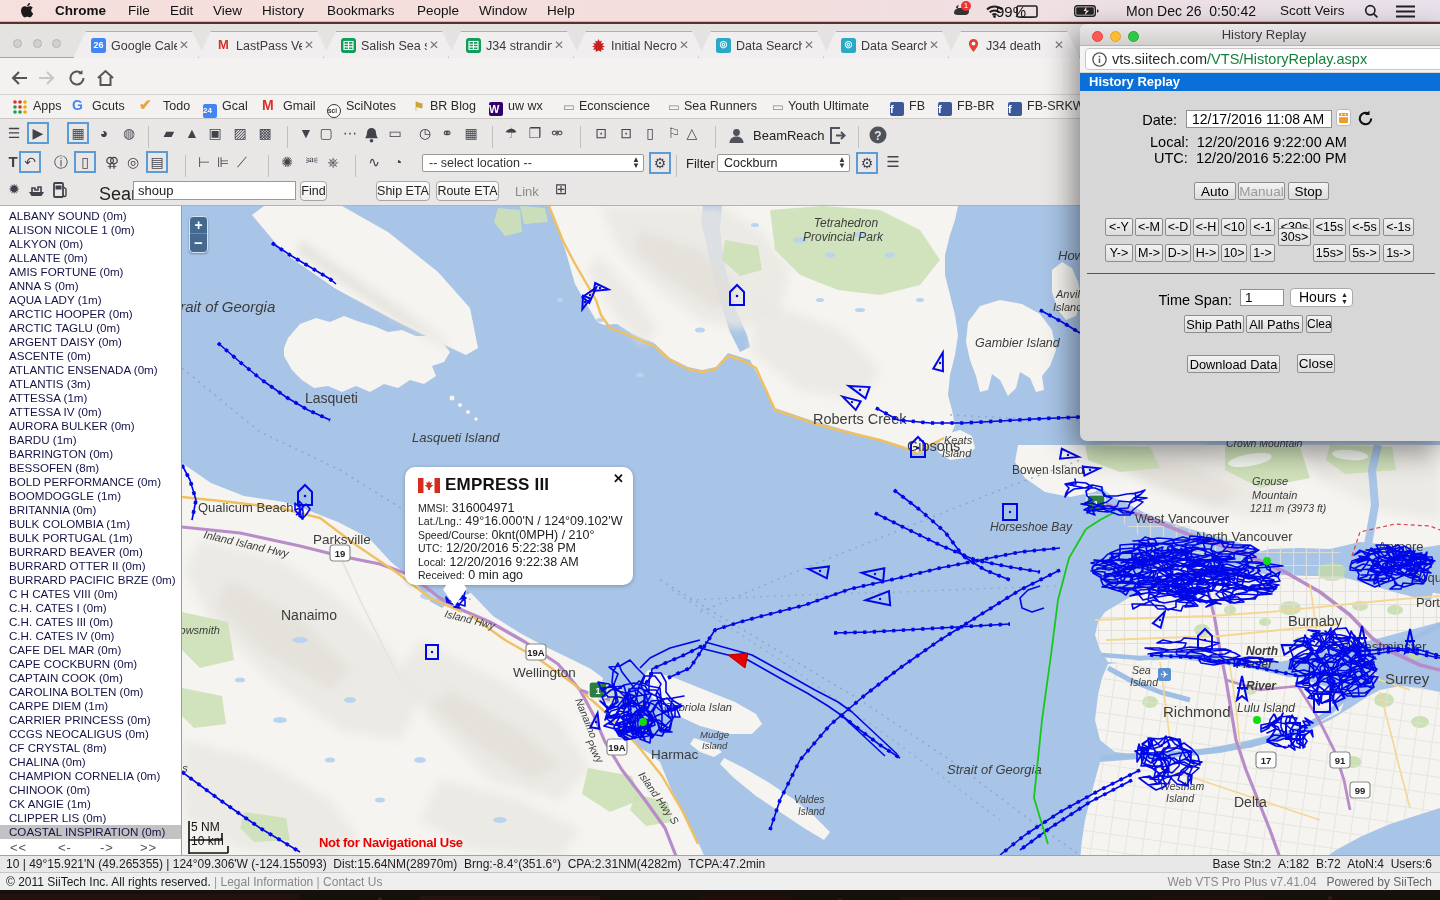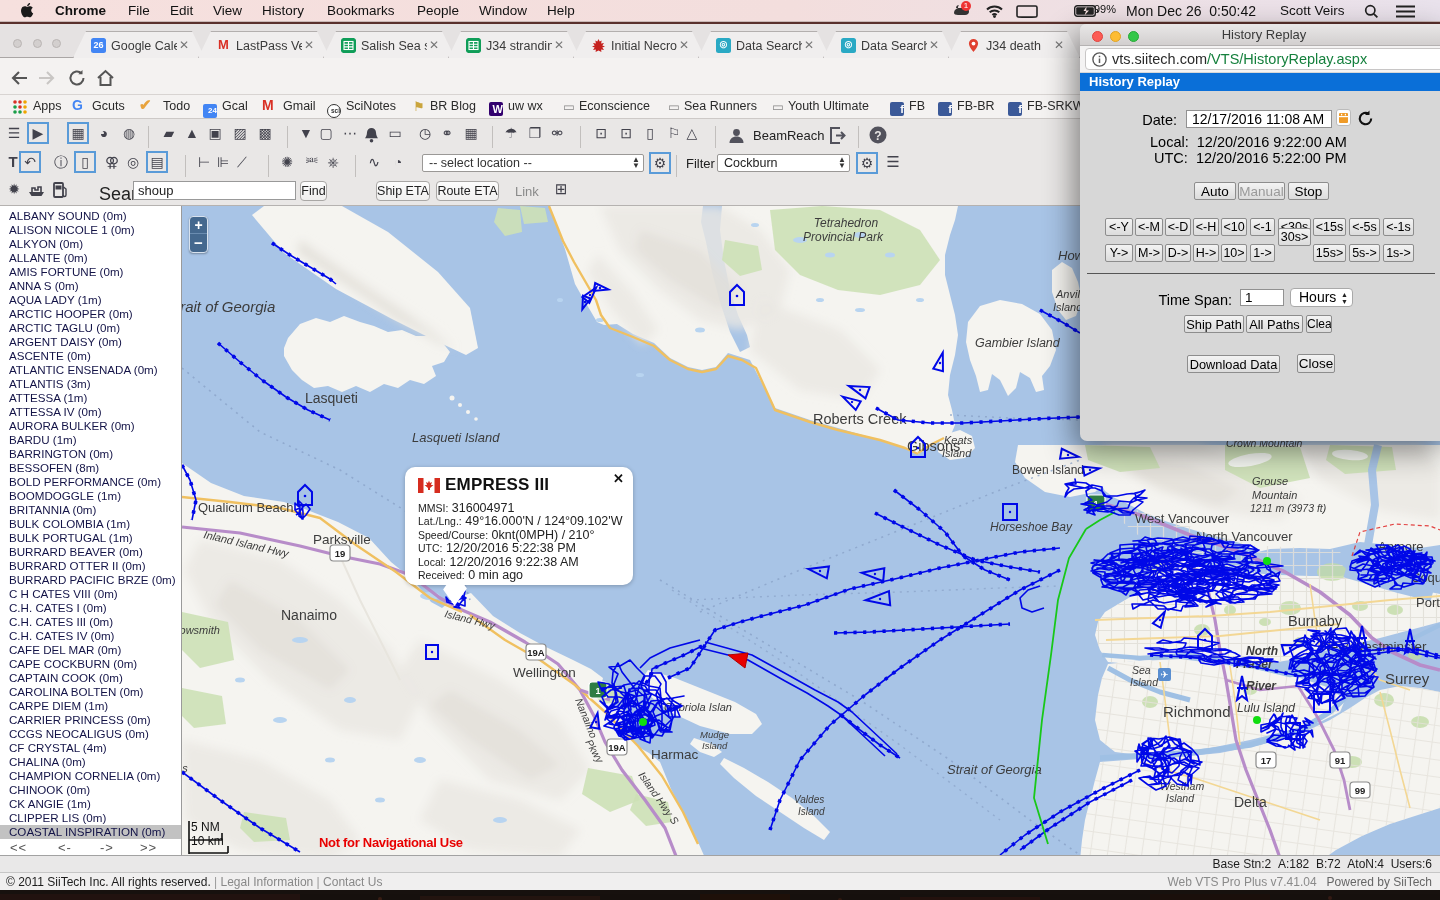--- a/index.html
+++ b/index.html
@@ -12,21 +12,21 @@
 #tabbar{left:0;top:24px;width:1440px;height:34px;background:#e5e2e2;border-bottom:1px solid #aaa6a5}
 .tlight{position:absolute;top:15px;width:9px;height:9px;border-radius:50%;background:#d3cfce;border:1px solid #bab5b4}
 .tab{position:absolute;top:7px;height:27px;background:#f0eeee;border:1px solid #b3afae;border-bottom:none;clip-path:polygon(13px 0,calc(100% - 13px) 0,100% 100%,0 100%);font-size:12.5px;color:#3a3a3a}
 .tab .fav{position:absolute;left:17px;top:6px;width:15px;height:15px;border-radius:2.5px;font-weight:bold;text-align:center}
 .tab .tt{position:absolute;left:37px;top:7px;width:66px;overflow:hidden;white-space:nowrap}
 .tab .tx{position:absolute;right:15px;top:6px;color:#777;font-size:12px}
 #navrow{left:0;top:58px;width:1440px;height:37px;background:#f4f2f1;border-bottom:1px solid #d8d4d2}
 #urlbox{left:121px;top:8px;width:1310px;height:23px;background:#fff;border:1px solid #c6c2c0;border-radius:4px;font-size:15px;color:#2a2a2a;line-height:21px;padding-left:30px}
 #bmrow{left:0;top:95px;width:1440px;height:24px;background:#f4f2f1;border-bottom:1px solid #cdc9c7;font-size:12.5px;color:#2a2a2a}
 .bm{position:absolute;top:4px;white-space:nowrap}
-.bmi{display:inline-block;width:14px;height:14px;border-radius:2px;vertical-align:-3px;margin-right:5px;text-align:right;font-size:10px;line-height:14px;color:#fff;font-weight:bold}
+.bmi{display:inline-block;width:14px;height:14px;border-radius:2px;vertical-align:-3px;margin-right:5px;text-align:left;font-size:10px;line-height:14px;color:#fff;font-weight:bold}
 
 #wtb{left:0;top:119px;width:1440px;height:87px;background:#e9e7e6;border-bottom:1px solid #b5b2b0;color:#42424c}
 .trow{position:absolute;left:0;width:1080px}
 .ic{position:absolute;width:18px;height:18px;font-size:14px;line-height:18px;text-align:center;color:#42424c}
 .icb{outline:2px solid #5a9bd8;outline-offset:0px}
 .vsep{position:absolute;width:1px;height:22px;background:#c2bfbd}
 .wbtn{position:absolute;height:20px;background:linear-gradient(#fdfdfd,#f0efee);border:1px solid #a9a7a5;border-radius:4px;font-size:12.5px;color:#222;text-align:center}
 .wsel{position:absolute;height:18px;background:#fff;border:1px solid #9a9896;border-radius:2px;font-size:12.5px;color:#222;padding-left:6px}
 .updn{position:absolute;right:3px;top:2px;font-size:8px;line-height:6px;color:#333}
 
@@ -76,21 +76,21 @@
       </svg>
 <span class="mi" style="left:961px;top:1px;width:10px;height:10px;border-radius:50%;background:#e33;color:#fff;font-size:8px;line-height:10px;text-align:center">1</span>
 <svg class="abs" style="left:985px;top:4px" width="19" height="14" viewBox="0 0 19 14">
         <path fill="none" stroke="#222" stroke-width="2" d="M2 5.5a11 11 0 0 1 15 0M4.7 8.3a7 7 0 0 1 9.6 0M7.4 11a3.2 3.2 0 0 1 4.2 0"></path>
         <circle cx="9.5" cy="12.6" r="1.4" fill="#222"></circle>
       </svg>
 <svg class="abs" style="left:1016px;top:5px" width="22" height="13" viewBox="0 0 22 13">
         <rect x="1" y="1" width="20" height="11" rx="1.5" fill="none" stroke="#222" stroke-width="1.6"></rect>
         <path d="M6 12l-4 1h18l-4-1z" fill="#222"></path>
       </svg>
-<span class="mi" style="left:1094px;font-size:11px">99%</span>
+<span class="mi" style="left:996px;font-size:15px">99%</span>
 <svg class="abs" style="left:1074px;top:5px" width="25" height="12" viewBox="0 0 25 12">
         <rect x="0.7" y="0.7" width="20.6" height="10.6" rx="2.5" fill="none" stroke="#222" stroke-width="1.4"></rect>
         <rect x="2.2" y="2.2" width="17.6" height="7.6" rx="1.2" fill="#222"></rect>
         <path d="M23 4v4l2-2z" fill="#222"></path>
         <path d="M12.5 1.5L9.5 6h2.5l-1.5 4.5 4.5-5h-2.8z" fill="#f3dedd"></path>
       </svg>
 <span class="mi" style="left:1126px;font-size:14px;top:2.5px">Mon Dec 26&nbsp; 0:50:42</span>
 <span class="mi" style="left:1280px">Scott Veirs</span>
 <svg class="abs" style="left:1364px;top:4px" width="15" height="15" viewBox="0 0 15 15">
         <circle cx="6.3" cy="6.3" r="4.6" fill="none" stroke="#222" stroke-width="1.7"></circle>
@@ -349,21 +349,21 @@
 <div>C.H. CATES I (0m)</div>
 <div>C.H. CATES III (0m)</div>
 <div>C.H. CATES IV (0m)</div>
 <div>CAFE DEL MAR (0m)</div>
 <div>CAPE COCKBURN (0m)</div>
 <div>CAPTAIN COOK (0m)</div>
 <div>CAROLINA BOLTEN (0m)</div>
 <div>CARPE DIEM (1m)</div>
 <div>CARRIER PRINCESS (0m)</div>
 <div>CCGS NEOCALIGUS (0m)</div>
-<div>CF CRYSTAL (4m)</div>
+<div>CF CRYSTAL (8m)</div>
 <div>CHALINA (0m)</div>
 <div>CHAMPION CORNELIA (0m)</div>
 <div>CHINOOK (0m)</div>
 <div>CK ANGIE (1m)</div>
 <div>CLIPPER LIS (0m)</div>
 <div class="hl">COASTAL INSPIRATION (0m)</div>
 </div>
 <div id="pgnav">
         <span style="position:absolute;left:10px">&lt;&lt;</span>
         <span style="position:absolute;left:58px">&lt;-</span>
@@ -777,20 +777,21 @@
 <div class="abs" style="left:13px;top:35px;font-size:12.5px;color:#222;line-height:13.4px"><span style="font-size:10.5px">MMSI:</span> 316004971<br>
 <span style="font-size:10.5px">Lat./Lng.:</span> 49°16.000'N / 124°09.102'W<br>
 <span style="font-size:10.5px">Speed/Course:</span> 0knt(0MPH) / 210°<br>
 <span style="font-size:10.5px">UTC:</span> 12/20/2016 5:22:38 PM<br>
 <span style="font-size:10.5px">Local:</span> 12/20/2016 9:22:38 AM<br>
 <span style="font-size:10.5px">Received:</span> 0 min ago</div>
 </div>
 </div>
 
 <div id="st1" class="abs">
+      <span style="position:absolute;left:6px">10 | 49°15.921'N (49.265355) | 124°09.306'W (-124.155093)&nbsp;&nbsp;Dist:15.64NM(28970m)&nbsp;&nbsp;Brng:-8.4°(351.6°)&nbsp;&nbsp;CPA:2.31NM(4282m)&nbsp;&nbsp;TCPA:47.2min</span>
       <span style="position:absolute;right:8px">Base Stn:2&nbsp;&nbsp;A:182&nbsp;&nbsp;B:72&nbsp;&nbsp;AtoN:4&nbsp;&nbsp;Users:6</span>
     </div>
 <div id="st2" class="abs">
       <span style="position:absolute;left:6px">© 2011 SiiTech Inc. All rights reserved. <span style="color:#999">| <span style="color:#888">Legal Information</span> | <span style="color:#888">Contact Us</span></span></span>
       <span style="position:absolute;right:8px"><span style="color:#8a8a8a">Web VTS Pro Plus v7.41.04</span>&nbsp;&nbsp;&nbsp;<span style="color:#666">Powered by SiiTech</span></span>
     </div>
 <div id="deskstrip" class="abs"><svg width="1440" height="10">
         <rect width="1440" height="10" fill="#16100d"></rect>
         <rect x="0" y="0" width="300" height="10" fill="#2a1410" opacity="0.6"></rect>
         <rect x="420" y="2" width="180" height="8" fill="#301812" opacity="0.5"></rect>

